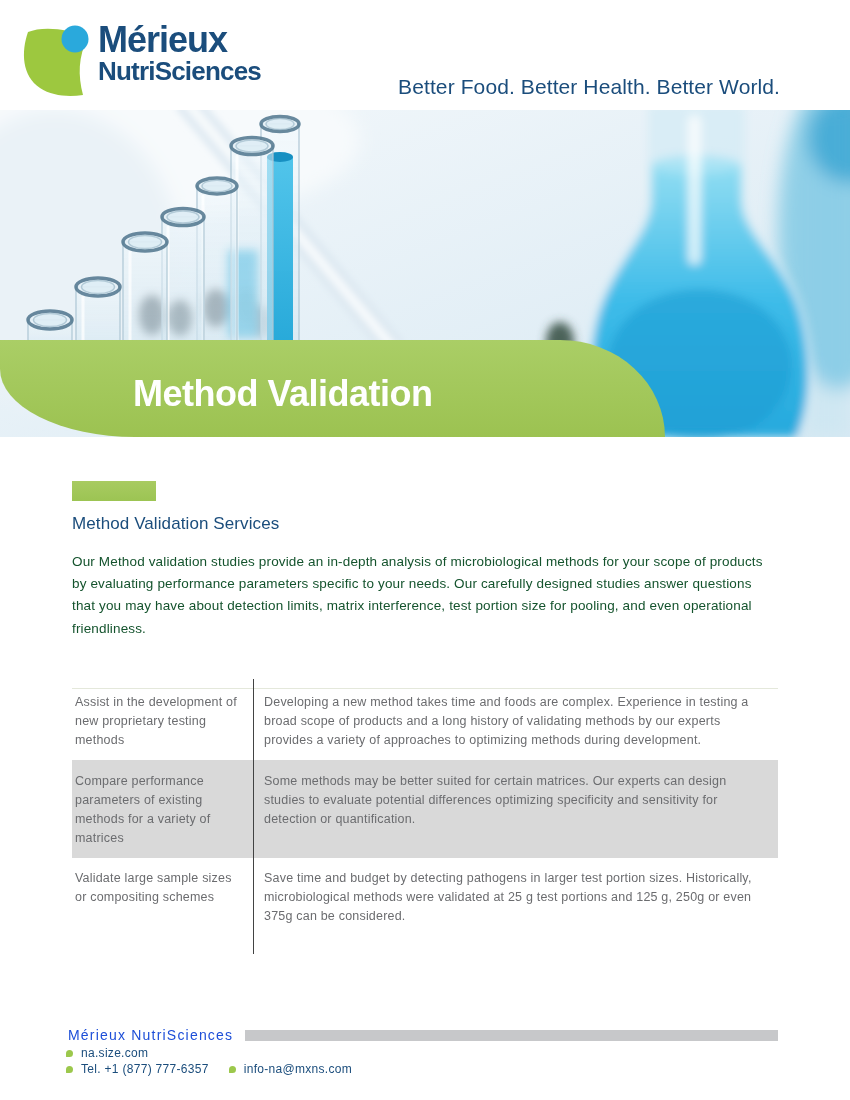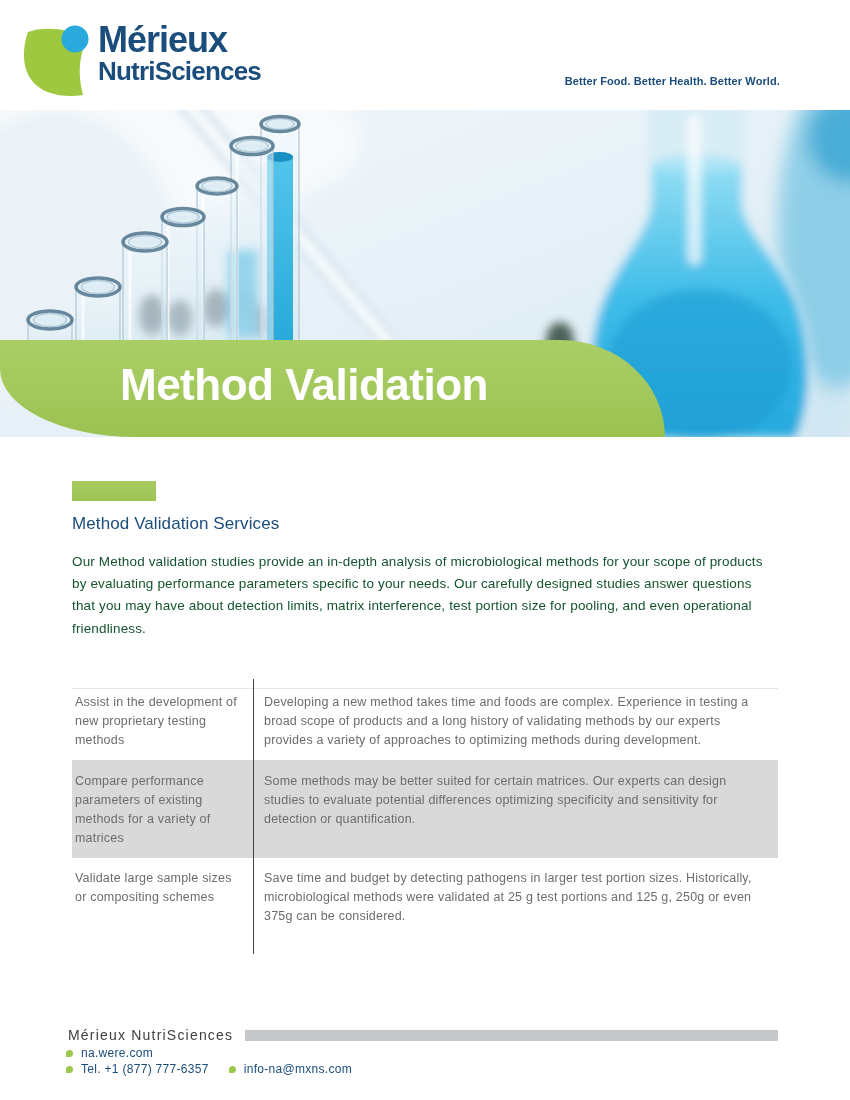--- a/index.html
+++ b/index.html
@@ -5,29 +5,29 @@
   html,body{margin:0;padding:0;background:#9ea2a8;}
   .page{position:relative;width:850px;height:1100px;margin:0 auto;background:#ffffff;
         font-family:"Liberation Sans",sans-serif;overflow:hidden;}
   .abs{position:absolute;}
 
   
   .logo-mark{left:20px;top:18px;}
   .brand-text{left:98px;top:21px;color:#1b4d7c;}
   .brand-line1{font-size:36px;font-weight:bold;line-height:37px;letter-spacing:-1px;}
   .brand-line2{font-size:26px;font-weight:bold;line-height:26px;letter-spacing:-0.8px;}
-  .tagline{right:70px;top:75px;font-size:11px;font-weight:bold;color:#1b4d7c;letter-spacing:0.1px;}
+  .tagline{right:70px;top:75px;font-size:21px;font-weight:normal;color:#1b4d7c;letter-spacing:0.1px;}
 
   
   .hero{left:0;top:110px;width:850px;height:327px;overflow:hidden;}
   .banner{left:0;top:340px;width:665px;height:97px;
           background:linear-gradient(180deg,#aace66 0%,#9cc251 100%);
           border-radius:0 105px 0 135px / 0 97px 0 68px;}
-  .banner h1{position:absolute;left:120px;top:23px;margin:0;color:#ffffff;
-             font-size:44px;font-weight:bold;letter-spacing:-0.5px;line-height:1;}
+  .banner h1{position:absolute;left:120px;top:23px;margin:13px;color:#ffffff;
+             font-size:36px;font-weight:bold;letter-spacing:-0.5px;line-height:1;}
 
   
   .accent-rect{left:72px;top:481px;width:84px;height:20px;
                background:linear-gradient(180deg,#a8cb61,#9cc453);}
   .intro-heading{left:72px;top:514px;font-size:17px;font-weight:normal;color:#1b4d7c;letter-spacing:0.1px;}
   .intro-body{left:72px;top:551px;width:704px;font-size:13.5px;line-height:22.2px;
               color:#14532d;letter-spacing:0.15px;}
 
   
   .tbl{left:72px;top:679px;width:706px;}
@@ -40,21 +40,21 @@
   .trow{display:flex;font-size:12.5px;line-height:19px;color:#6b6c6f;letter-spacing:0.2px;}
   .trow.gray{background:#d9d9d9;justify-content:flex-end;}
   .r1{padding-top:14px;padding-bottom:10px;}
   .r2{padding-top:12px;padding-bottom:10px;}
   .r3{padding-top:11px;padding-bottom:8px;}
   .tleft{width:181px;box-sizing:border-box;padding-left:3px;padding-right:16px;}
   .tright{flex:1;box-sizing:border-box;padding-left:11px;padding-right:8px;}
 
   
   .footer-brand-row{left:68px;top:1027px;right:72px;display:flex;align-items:center;gap:12px;}
-  .footer-brand{font-size:14px;color:#404040;letter-spacing:1.2px;white-space:nowrap;}
+  .footer-brand{font-size:14px;color:#1d4ed8;letter-spacing:1.2px;white-space:nowrap;}
   .footer-bar{flex:1;height:11px;background:#c7c8ca;}
   .contact-row{left:66px;display:flex;align-items:center;gap:8px;
                font-size:12px;color:#1b4d7c;letter-spacing:0.3px;}
   .row1{top:1046px;} .row2{top:1062px;}
   .dot{width:7px;height:7px;border-radius:50% 50% 50% 12%;background:#9cc84c;flex:0 0 auto;}
   .dot.second{margin-left:12px;}
 </style>
 </head>
 <body>
 
@@ -200,21 +200,21 @@
       <div class="vline"></div>
     </div>
   </div>
 
   <div class="abs footer-brand-row">
     <div class="footer-brand">Mérieux NutriSciences</div>
     <div class="footer-bar"></div>
   </div>
   <div class="abs contact-row row1">
     <span class="dot"></span>
-    <span>na.were.com</span>
+    <span>na.size.com</span>
   </div>
   <div class="abs contact-row row2">
     <span class="dot"></span>
     <span>Tel. +1 (877) 777-6357</span>
     <span class="dot second"></span>
     <span>info-na@mxns.com</span>
   </div>
 
 </div>
 

